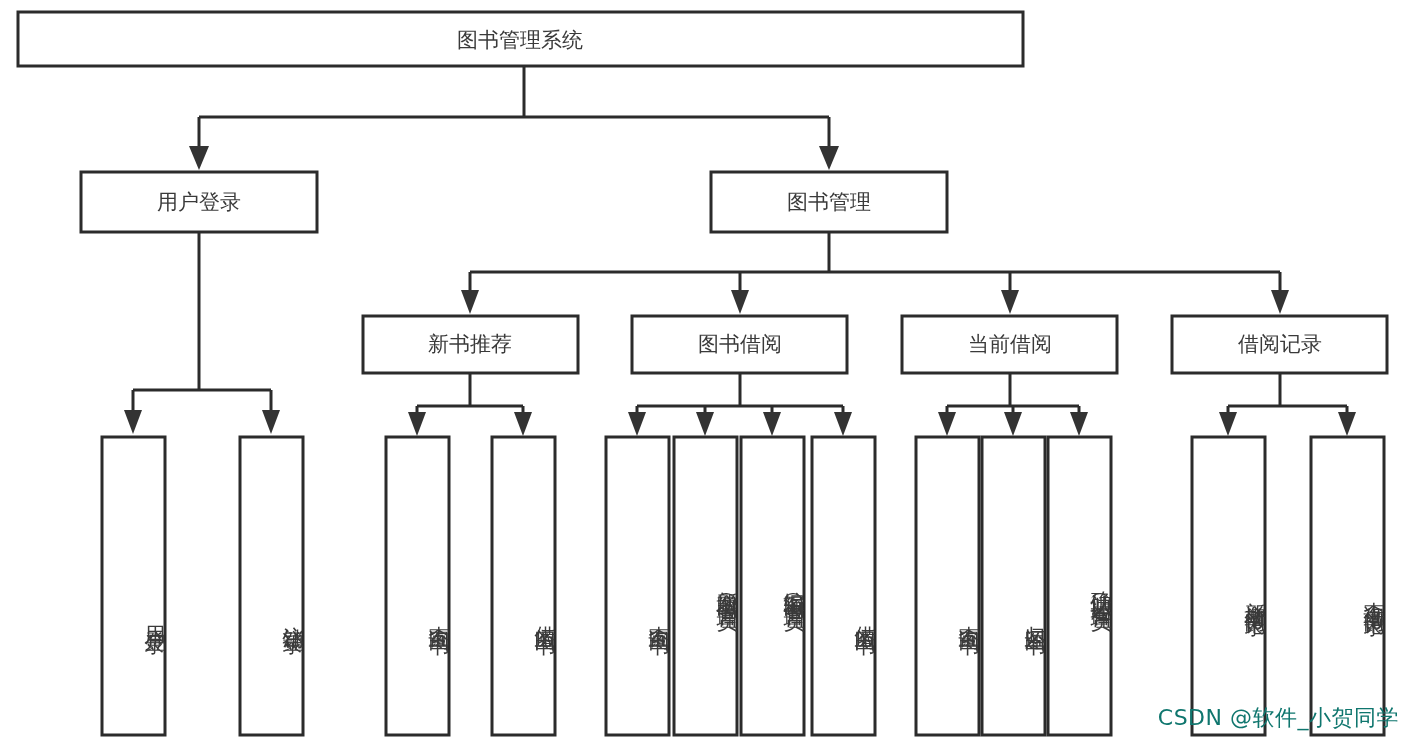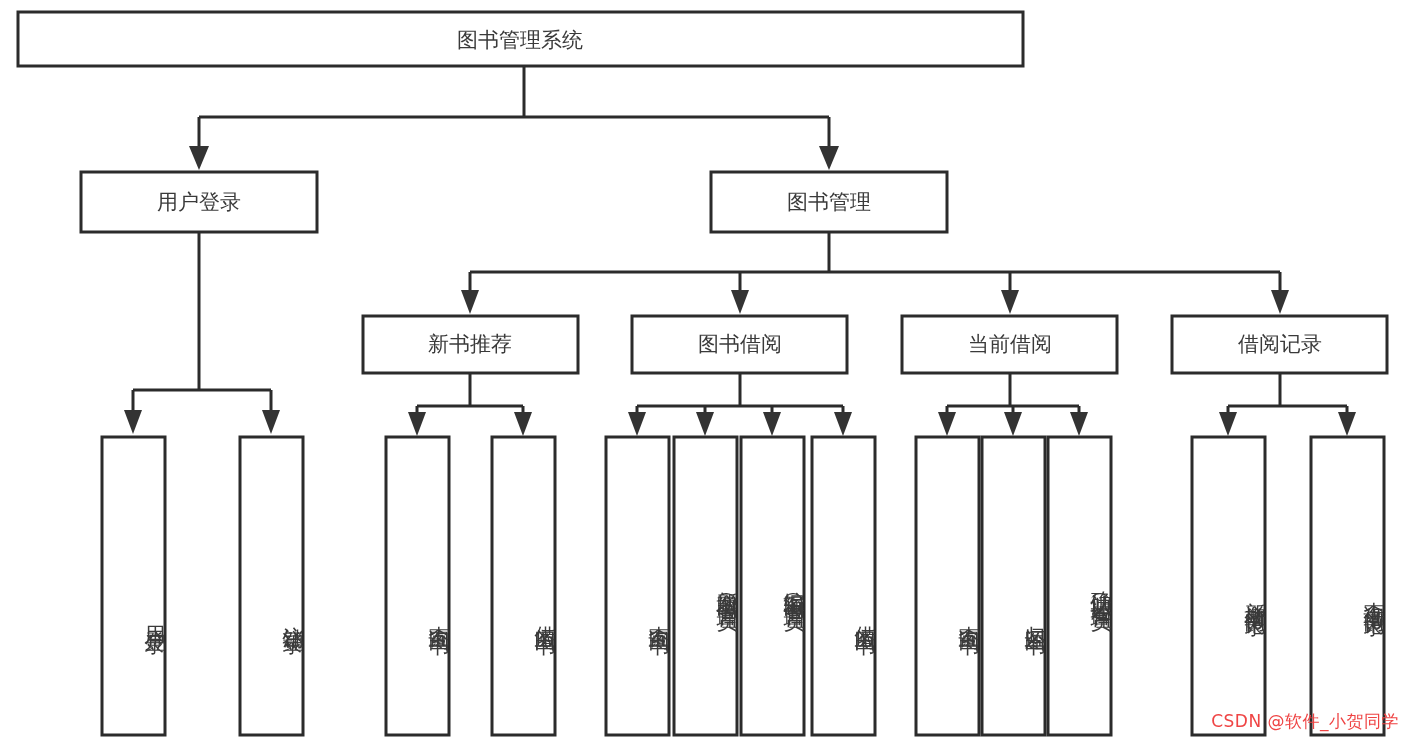--- a/index.html
+++ b/index.html
@@ -61,22 +61,22 @@
     display: flex;
     align-items: flex-start;
     justify-content: center;
     pointer-events: none;
   }
   .watermark {
     position: absolute;
     right: 6px;
     bottom: 4px;
     font-family: "DejaVu Sans", "Liberation Sans", sans-serif;
-    font-size: 17px;
-    color: #ef4444;
+    font-size: 22px;
+    color: #0f766e;
     white-space: nowrap;
     letter-spacing: 0.5px;
   }
 </style>
 </head>
 <body>
 
 <div id="diagram-root">
 
   <svg id="flow" viewBox="0 0 1405 747">

